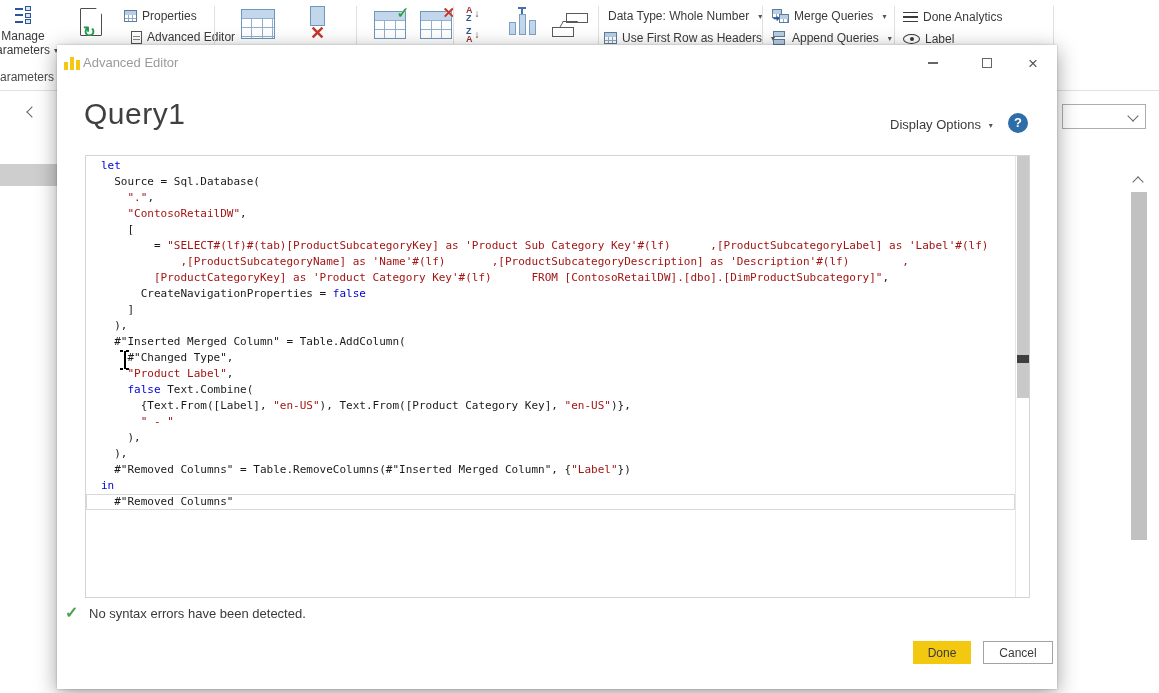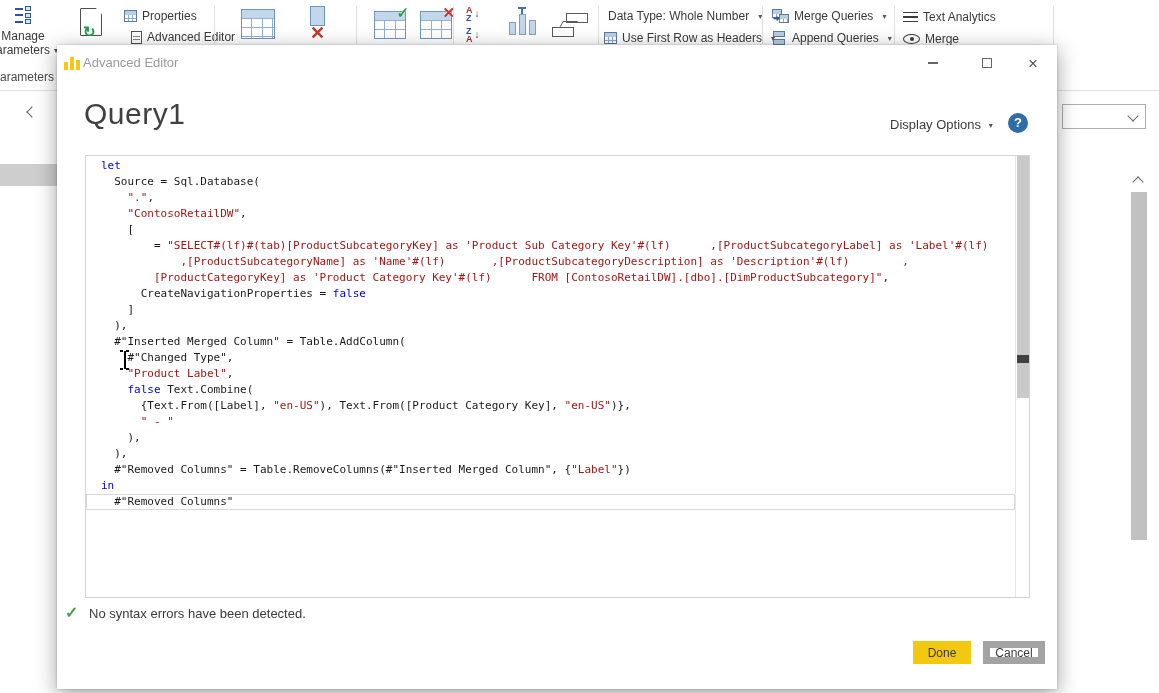--- a/index.html
+++ b/index.html
@@ -107,21 +107,21 @@
   .ibeam{position:absolute;left:63px;top:305px;width:9px;height:20px;z-index:9;}
   .ibeam .stem{position:absolute;left:3.5px;top:1px;bottom:1px;width:2px;background:#000;}
   .ibeam .serif-t,.ibeam .serif-b{position:absolute;left:0;width:9px;height:2px;}
   .ibeam .serif-t{top:0;background:linear-gradient(to right,#000 3px,transparent 3px 6px,#000 6px);}
   .ibeam .serif-b{bottom:0;background:linear-gradient(to right,#000 3px,transparent 3px 6px,#000 6px);}
   
   .status-check{position:absolute;left:8px;top:558px;font-size:16px;font-weight:bold;color:var(--check-green,#4ba04f);}
   .status-text{position:absolute;left:32px;top:561px;font-size:13px;color:#3a3a3a;}
   .btn{position:absolute;top:596px;height:23px;font-size:12px;display:flex;align-items:center;justify-content:center;box-sizing:border-box;margin-left:16px;}
   .btn-done{left:840px;width:58px;background:var(--accent-yellow,#f2c811);color:#3b3b3b;border:1px solid var(--accent-yellow,#f2c811);}
-  .btn-cancel{left:910px;width:62px;background:#fff;color:#3b3b3b;border:7px solid #a3a3a3;}
+  .btn-cancel{left:910px;width:70px;background:#fff;color:#3b3b3b;border:1px solid #a3a3a3;}
 </style>
 </head>
 <body>
 
 <div class="ribbon">
 
   <div class="mp">
     <div class="mp-icon">
       <div class="mp-row">
           <span class="mp-line"></span>
@@ -245,25 +245,25 @@
   </div>
 
   <div class="divider" style="left:894px;"></div>
 
   <div class="hbtn abs" style="left:903px;top:10px;">
     <span class="hamb">
         <div></div>
         <div></div>
         <div></div>
       </span>
-    <span class="rlabel">Text Analytics</span>
+    <span class="rlabel">Done Analytics</span>
   </div>
   <div class="hbtn abs" style="left:903px;top:32px;">
     <span class="eye"></span>
-    <span class="rlabel">Merge</span>
+    <span class="rlabel">Label</span>
   </div>
 
   <div class="divider" style="left:1053px;"></div>
 </div>
 
 <div class="abs" style="left:28px;top:102px;z-index:0;">
   <span class="chev left"></span>
 </div>
 <div class="sel-bar"></div>
 

